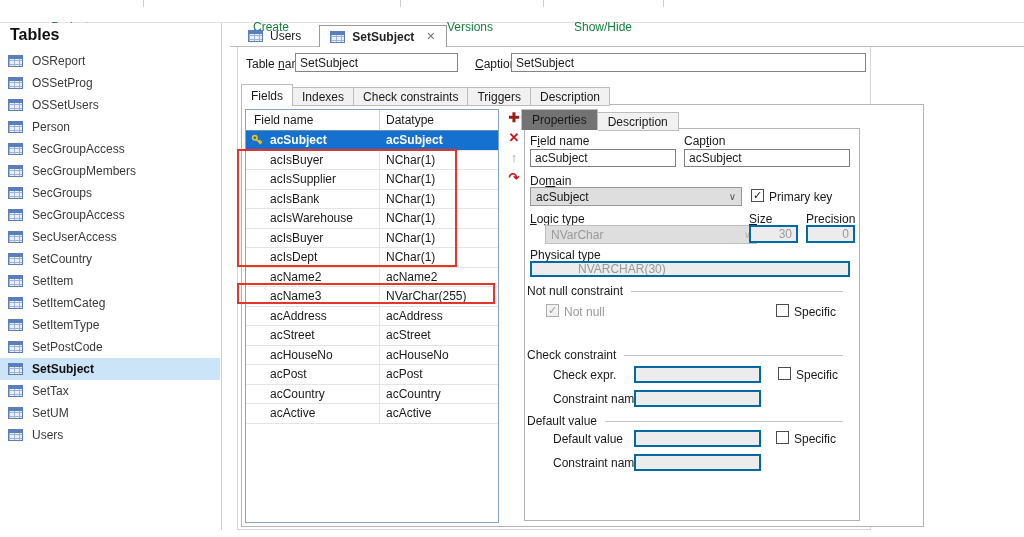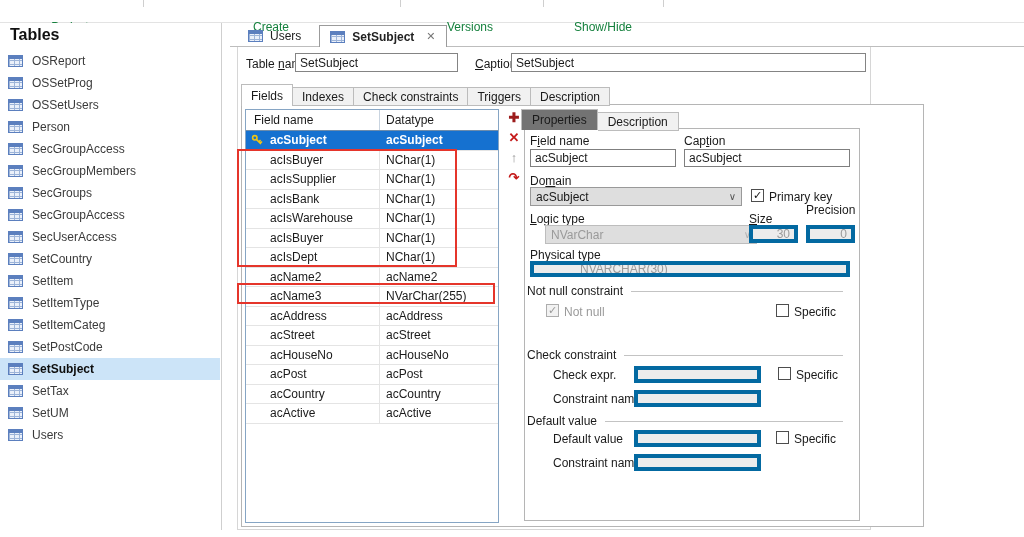--- a/index.html
+++ b/index.html
@@ -77,21 +77,21 @@
   .ptab{padding:0 10px;height:17px;margin-top:3px;display:flex;align-items:center;background:#f1f1f1;
         border:1px solid #bcbcbc;cursor:default;}
   .ptab+.ptab{border-left:none;}
   .ptab.active{height:20px;margin-top:0;background:#737373;border-bottom:none;}
   .props-box{position:absolute;left:282px;top:23px;width:336px;height:393px;border:1px solid #b5b5b5;
              box-sizing:border-box;background:#fff;}
 
   
   .pb .txt2{position:absolute;height:18px;border:1px solid #7f7f7f;background:#fff;box-sizing:border-box;
         font-family:inherit;font-size:12px;color:#1a1a1a;padding:0 4px;}
-  .pb .dis{background:#ececec;border:4px solid #0369a1;color:#9a9a9a;}
+  .pb .dis{background:#ececec;border:2px solid #0369a1;color:#9a9a9a;}
   .combo{position:absolute;height:19px;box-sizing:border-box;border:1px solid #999;background:#dedede;
          display:flex;align-items:center;justify-content:space-between;padding:0 5px;}
   .combo .chev{color:#555;font-size:10px;}
   .combo.disabled{color:#9a9a9a;border-color:#bdbdbd;margin-left:15px;}
   .combo.disabled .chev{color:#b0b0b0;}
   .num{text-align:right;}
   .cb{position:absolute;width:13px;height:13px;border:1px solid #4d4d4d;background:#fff;box-sizing:border-box;
       display:flex;align-items:center;justify-content:center;font-size:11px;line-height:11px;cursor:default;}
   .cb .mark{display:none;margin-top:-1px;color:#111;}
   .cb.checked .mark{display:block;}
@@ -165,25 +165,25 @@
         <div class="side-item">
           <span class="tbl-icon"></span>
           <span>SetCountry</span>
         </div>
         <div class="side-item">
           <span class="tbl-icon"></span>
           <span>SetItem</span>
         </div>
         <div class="side-item">
           <span class="tbl-icon"></span>
+          <span>SetItemCateg</span>
+        </div>
+        <div class="side-item">
+          <span class="tbl-icon"></span>
           <span>SetItemType</span>
-        </div>
-        <div class="side-item">
-          <span class="tbl-icon"></span>
-          <span>SetItemCateg</span>
         </div>
         <div class="side-item">
           <span class="tbl-icon"></span>
           <span>SetPostCode</span>
         </div>
         <div class="side-item selected">
           <span class="tbl-icon"></span>
           <span>SetSubject</span>
         </div>
         <div class="side-item">
@@ -361,21 +361,21 @@
         </span>
         <span class="cb-label" style="left:244px;top:61px">Primary key</span>
 
         <span class="lbl" style="left:5px;top:83px"><u>L</u>ogic type</span>
         <div class="combo disabled" style="left:5px;top:96px;width:212px">
           <span>NVarChar</span>
           <span class="chev">∨</span>
         </div>
         <span class="lbl" style="left:224px;top:83px"><u>S</u>ize</span>
         <input class="txt2 dis num" style="left: 224px; top: 96px; width: 49px;" readonly="" value="30">
-        <span class="lbl" style="left:281px;top:74px">Precision</span>
+        <span class="lbl" style="left:281px;top:83px">Precision</span>
         <input class="txt2 dis num" style="left: 281px; top: 96px; width: 49px;" readonly="" value="0">
 
         <span class="lbl" style="left:5px;top:119px">Physical type</span>
         <input class="txt2 dis" style="left: 5px; top: 132px; width: 320px; height: 16px; padding-left: 46px;" readonly="" value="NVARCHAR(30)">
 
         <div class="group" style="top:155px">
           <span>Not null constraint</span>
           <span class="rule"></span>
         </div>
         <span class="cb checked disabled" style="left:21px;top:175px">

